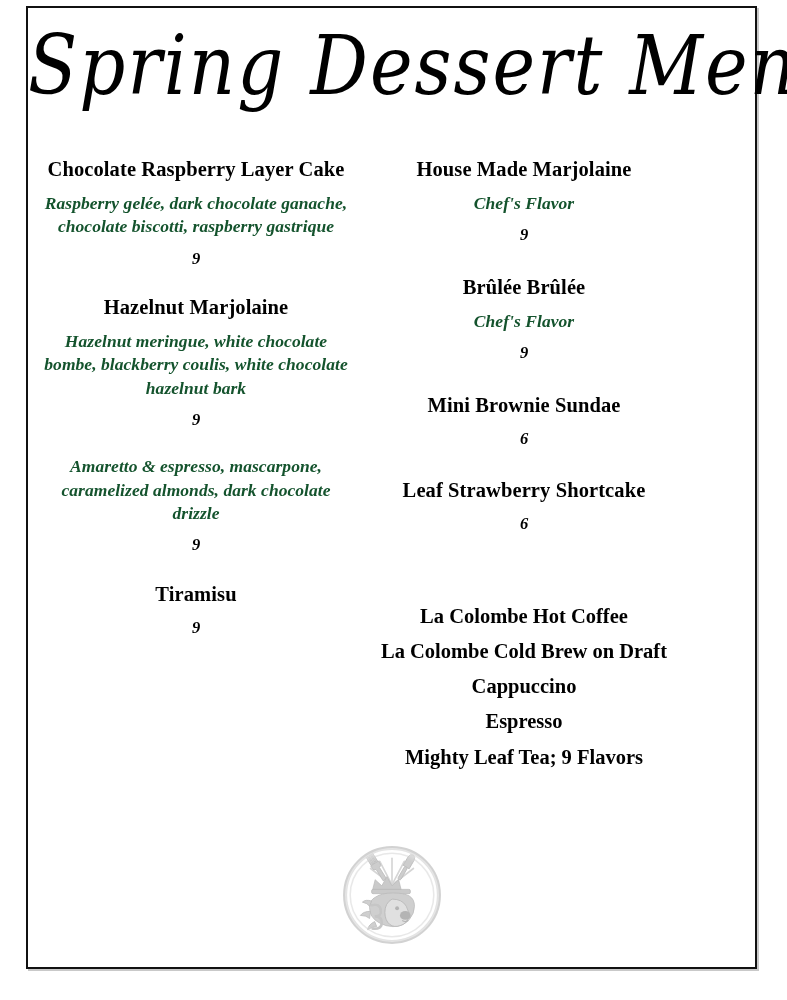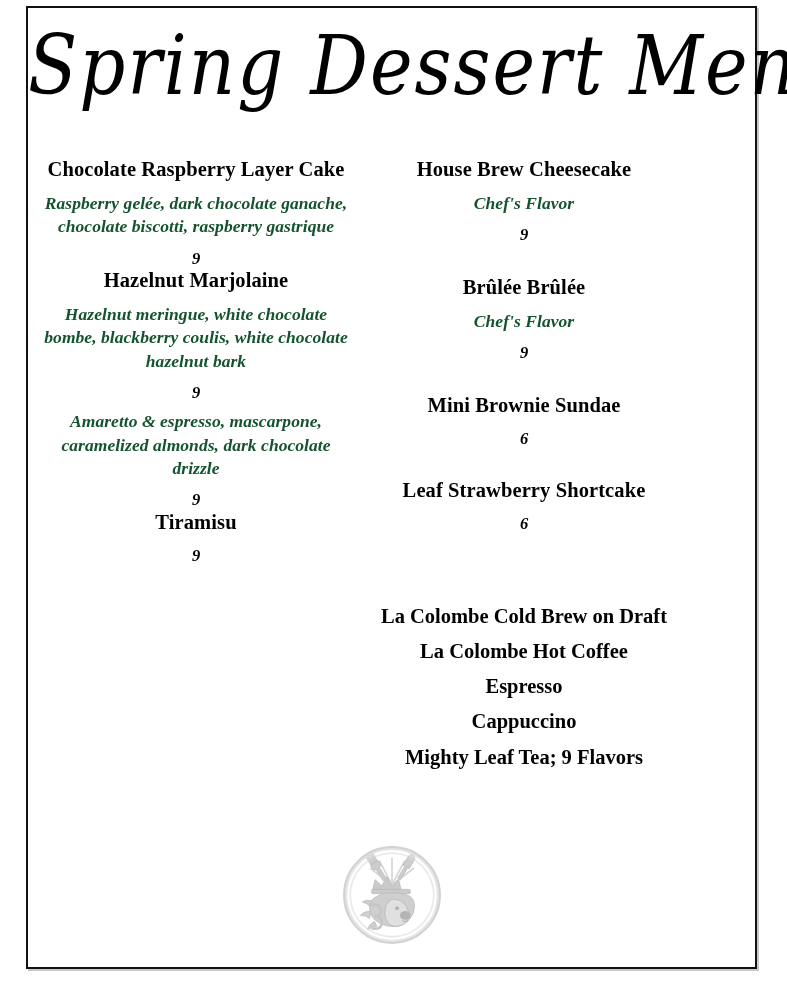--- a/index.html
+++ b/index.html
@@ -100,21 +100,21 @@
     font-style: italic;
     font-size: 16.5px;
     line-height: 1;
     color: #000000;
     margin-top: 12px;
   }
 
   .item-desc:empty, .item-price:empty { display: none; }
 
   
-  .col-left  .menu-item + .menu-item { }
+  .col-left  .menu-item + .menu-item { margin-top: 27px; }
   .col-right .menu-item + .menu-item { margin-top: 30px; }
 
   
   #beverages {
     margin-top: 66px;
     text-align: center;
   }
 
   .beverage-line {
     font-family: "Liberation Serif", "DejaVu Serif", serif;
@@ -171,21 +171,21 @@
         <div class="menu-item">
           <div class="item-name">Tiramisu</div>
           <div class="item-price">9</div>
         </div>
 
       </div>
 
       <div class="column col-right">
 
         <div class="menu-item">
-          <div class="item-name">House Brew Cheesecake</div>
+          <div class="item-name">House Made Marjolaine</div>
           <div class="item-desc">Chef's Flavor</div>
           <div class="item-price">9</div>
         </div>
 
         <div class="menu-item">
           <div class="item-name">Brûlée Brûlée</div>
           <div class="item-desc">Chef's Flavor</div>
           <div class="item-price">9</div>
         </div>
 
@@ -195,24 +195,24 @@
           <div class="item-price">6</div>
         </div>
 
         <div class="menu-item">
           <div class="item-name">Leaf Strawberry Shortcake</div>
 
           <div class="item-price">6</div>
         </div>
 
         <div id="beverages">
+          <div class="beverage-line">La Colombe Hot Coffee</div>
           <div class="beverage-line">La Colombe Cold Brew on Draft</div>
-          <div class="beverage-line">La Colombe Hot Coffee</div>
+          <div class="beverage-line">Cappuccino</div>
           <div class="beverage-line">Espresso</div>
-          <div class="beverage-line">Cappuccino</div>
           <div class="beverage-line">Mighty Leaf Tea; 9 Flavors</div>
         </div>
 
       </div>
     </div>
 
     <div id="logo">
       <svg viewBox="0 0 100 100" xmlns="http://www.w3.org/2000/svg" aria-hidden="true">
         <defs>
           <radialGradient id="lg" cx="50%" cy="50%" r="52%">

